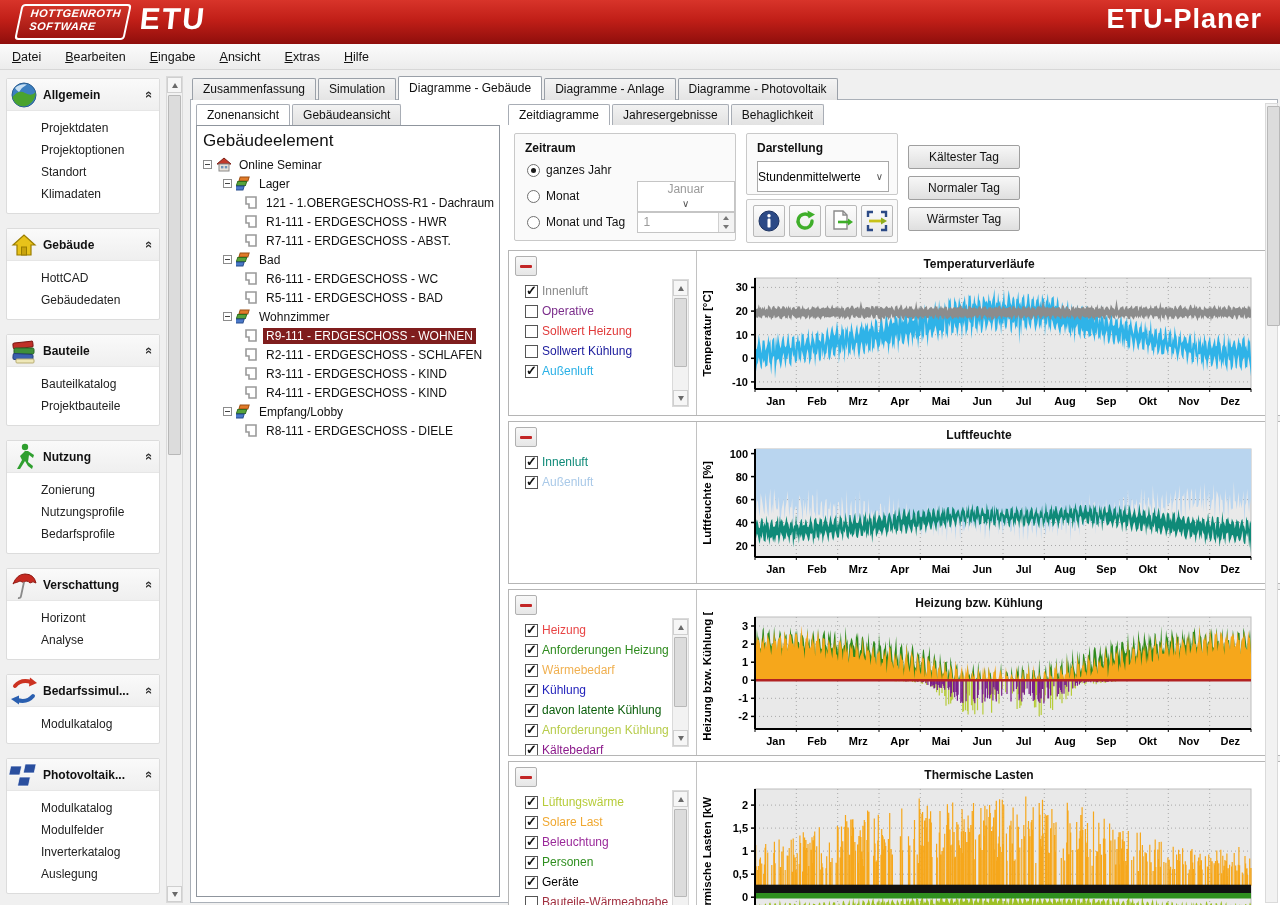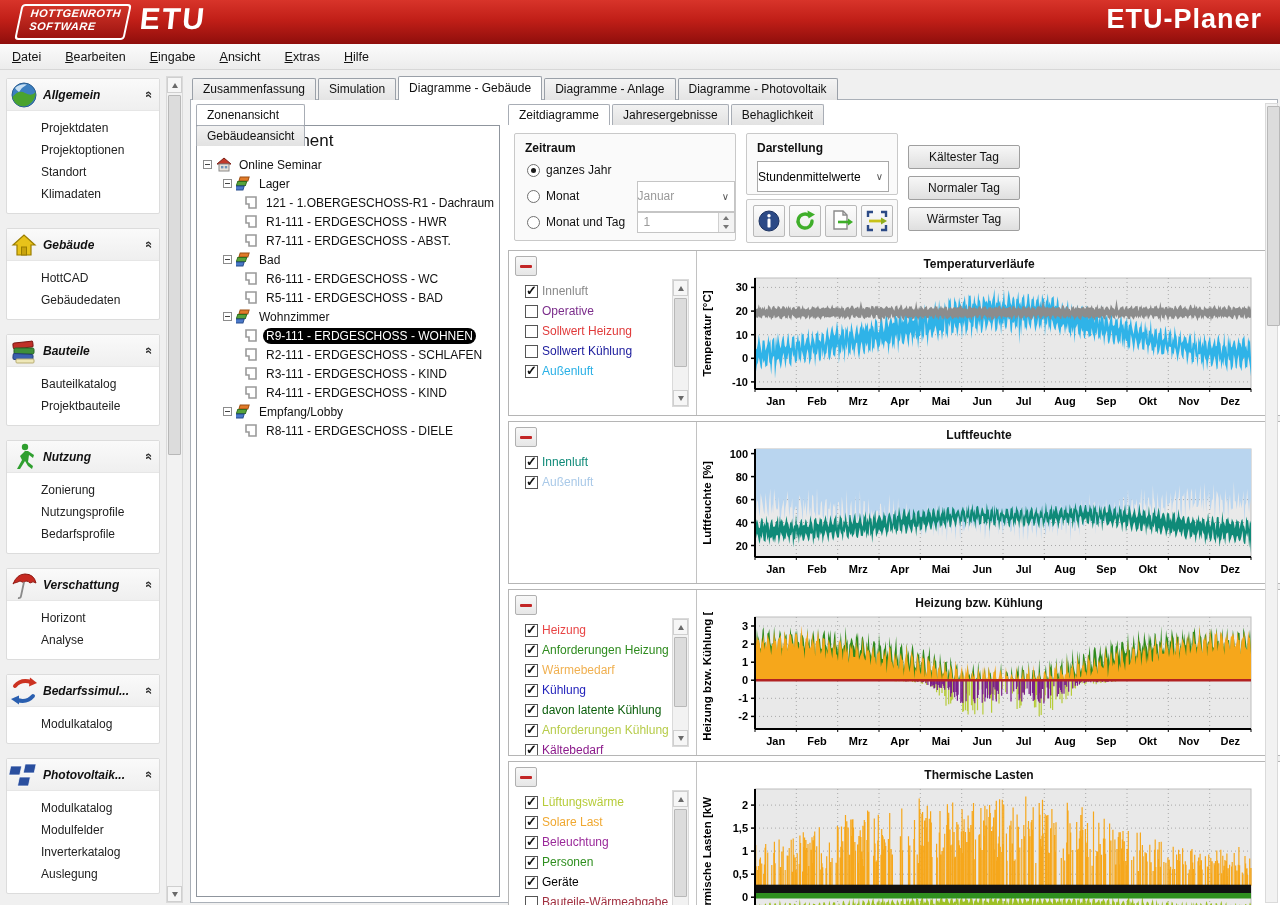--- a/index.html
+++ b/index.html
@@ -22,21 +22,21 @@
   #menubar { position:absolute; left:0; top:44px; width:1280px; height:26px;
     background:linear-gradient(180deg,#fbfbfb,#ececec); border-bottom:1px solid #d7d7d7;
     display:flex; align-items:center; padding-left:0; }
   .menu-item { font-size:12.5px; color:#111; padding:3px 12px; cursor:default; }
   .menu-item u { text-decoration:underline; }
 
   
   #sidebar { position:absolute; left:0; top:72px; width:164px; height:833px; background:#f0f0f0; }
   .side-group { margin:6px 4px 14px 6px; background:#fff; border:1px solid #dcdcdc; border-radius:2px; padding-bottom:6px; }
   .sg-head { position:relative; height:32px; display:flex; align-items:center;
-    background:linear-gradient(180deg,#fafafa,#efefef); border-bottom:1px solid #e6e6e6; cursor:pointer;font-style:italic; }
+    background:linear-gradient(180deg,#fafafa,#efefef); border-bottom:1px solid #e6e6e6; cursor:pointer; }
   .sg-icon { width:30px; height:30px; margin-left:2px; margin-right:4px; flex:0 0 auto; }
   .sg-icon svg { width:30px; height:30px; }
   .sg-label { font-size:12px; font-weight:bold; color:#111; white-space:nowrap; overflow:hidden; }
   .sg-chev { position:absolute; right:6px; top:8px; font-size:13px; color:#333; transform:rotate(90deg); font-weight:bold; }
   .sg-items { padding:6px 0 2px 0; }
   .sg-item { font-size:12px; color:#222; padding:4px 4px 4px 34px; cursor:pointer; white-space:nowrap; }
 
   
   .vscroll { position:absolute; background:#f2f2f2; border:1px solid #dadada; }
   #side-scroll { left:166px; top:76px; width:17px; height:827px; }
@@ -51,50 +51,50 @@
     background:#fff; border:1px solid #aab0b8; }
 
   
   #main-tabs { position:absolute; left:192px; top:78px; height:22px; display:flex; }
   .tab { font-size:12px; color:#111; padding:3px 10px 2px 10px; border:1px solid #9aa0a8; border-bottom:none;
     background:linear-gradient(180deg,#f4f4f4,#e4e4e4); margin-right:2px; border-radius:2px 2px 0 0; cursor:pointer; white-space:nowrap; }
   .tab.active { background:#fff; font-weight:normal; padding-top:4px; margin-top:-2px; position:relative; z-index:3; }
 
   
   .subtabs { position:absolute; height:21px; display:flex; z-index:2; }
-  #tree-tabs { left:196px; top:104px;flex-direction:column; }
+  #tree-tabs { left:196px; top:104px; }
   #right-tabs { left:508px; top:104px; }
   .subtab { font-size:12px; color:#111; padding:3px 10px; border:1px solid #a8adb5; border-bottom:none;
     background:linear-gradient(180deg,#f2f2f2,#e2e2e2); margin-right:2px; border-radius:2px 2px 0 0; cursor:pointer; }
   .subtab.active { background:#fff; }
 
   
   #tree-box { position:absolute; left:196px; top:125px; width:304px; height:772px;
     background:#fff; border:1px solid #8f959d; overflow:hidden; }
   #tree-header { font-size:17px; color:#111; padding:5px 6px 4px 6px; }
   .tree-row { display:flex; align-items:center; height:19px; font-size:12px; color:#111; white-space:nowrap; cursor:pointer; }
   .tree-row .lbl { padding:1px 3px; }
-  .tree-row.selected .lbl { background:#000000; color:#fff;border-radius:8px; }
+  .tree-row.selected .lbl { background:#7f1d1d; color:#fff; }
   .expander { width:9px; height:9px; border:1px solid #8c8c8c; background:#fff; position:relative; flex:0 0 auto; margin-right:4px; }
   .expander:after { content:""; position:absolute; left:1px; top:3px; width:5px; height:1px; background:#444; }
   .t-icon { width:16px; height:15px; margin-right:4px; flex:0 0 auto; }
   .t-icon svg { width:16px; height:15px; display:block; }
 
   
   .groupbox { position:absolute; background:#fafafa; border:1px solid #c9c9c9; border-radius:2px; }
   .gb-title { font-size:12px; font-weight:bold; color:#111; padding:7px 10px 2px 10px; }
   #zeitraum-box { left:514px; top:133px; width:222px; height:108px; }
   .radio-row { display:flex; align-items:center; height:26px; padding-left:12px; font-size:12px; color:#111; }
   .radio { width:13px; height:13px; border:1px solid #707070; border-radius:50%; background:#fff; margin-right:6px; position:relative; flex:0 0 auto; cursor:pointer; }
   .radio.sel:after { content:""; position:absolute; left:3px; top:3px; width:5px; height:5px; border-radius:50%; background:#1a1a1a; }
   .radio-label { width:92px; }
   .combo { height:31px; background:#fff; border:1px solid #a8a8a8; font-size:12px; display:flex; align-items:center; justify-content:space-between; padding-left:0; cursor:pointer; }
   .combo .arrow { width:17px; height:100%; display:flex; align-items:center; justify-content:center; color:#555; font-size:10px; }
   .combo.disabled { color:#9a9a9a; border-color:#c5c5c5; }
-  #monat-combo { width:100px; }
+  #monat-combo { width:100px;flex-direction:column; }
   #tag-spin { width:100px; height:21px; background:#fff; border:1px solid #c5c5c5; font-size:12px; color:#9a9a9a;
     display:flex; align-items:center; justify-content:space-between; padding-left:6px; }
   .spin-btns { width:16px; height:100%; display:flex; flex-direction:column; border-left:1px solid #d0d0d0; }
   .spin-btns div { flex:1; position:relative; background:#f3f3f3; }
   .spin-btns div:after { content:""; position:absolute; left:4px; border-left:3px solid transparent; border-right:3px solid transparent; }
   .spin-up:after { top:3px; border-bottom:4px solid #777; }
   .spin-down:after { top:3px; border-top:4px solid #777; }
 
   #darstellung-box { left:746px; top:133px; width:152px; height:62px; }
   #darstellung-combo { width:132px; margin:4px 0 0 10px; }

